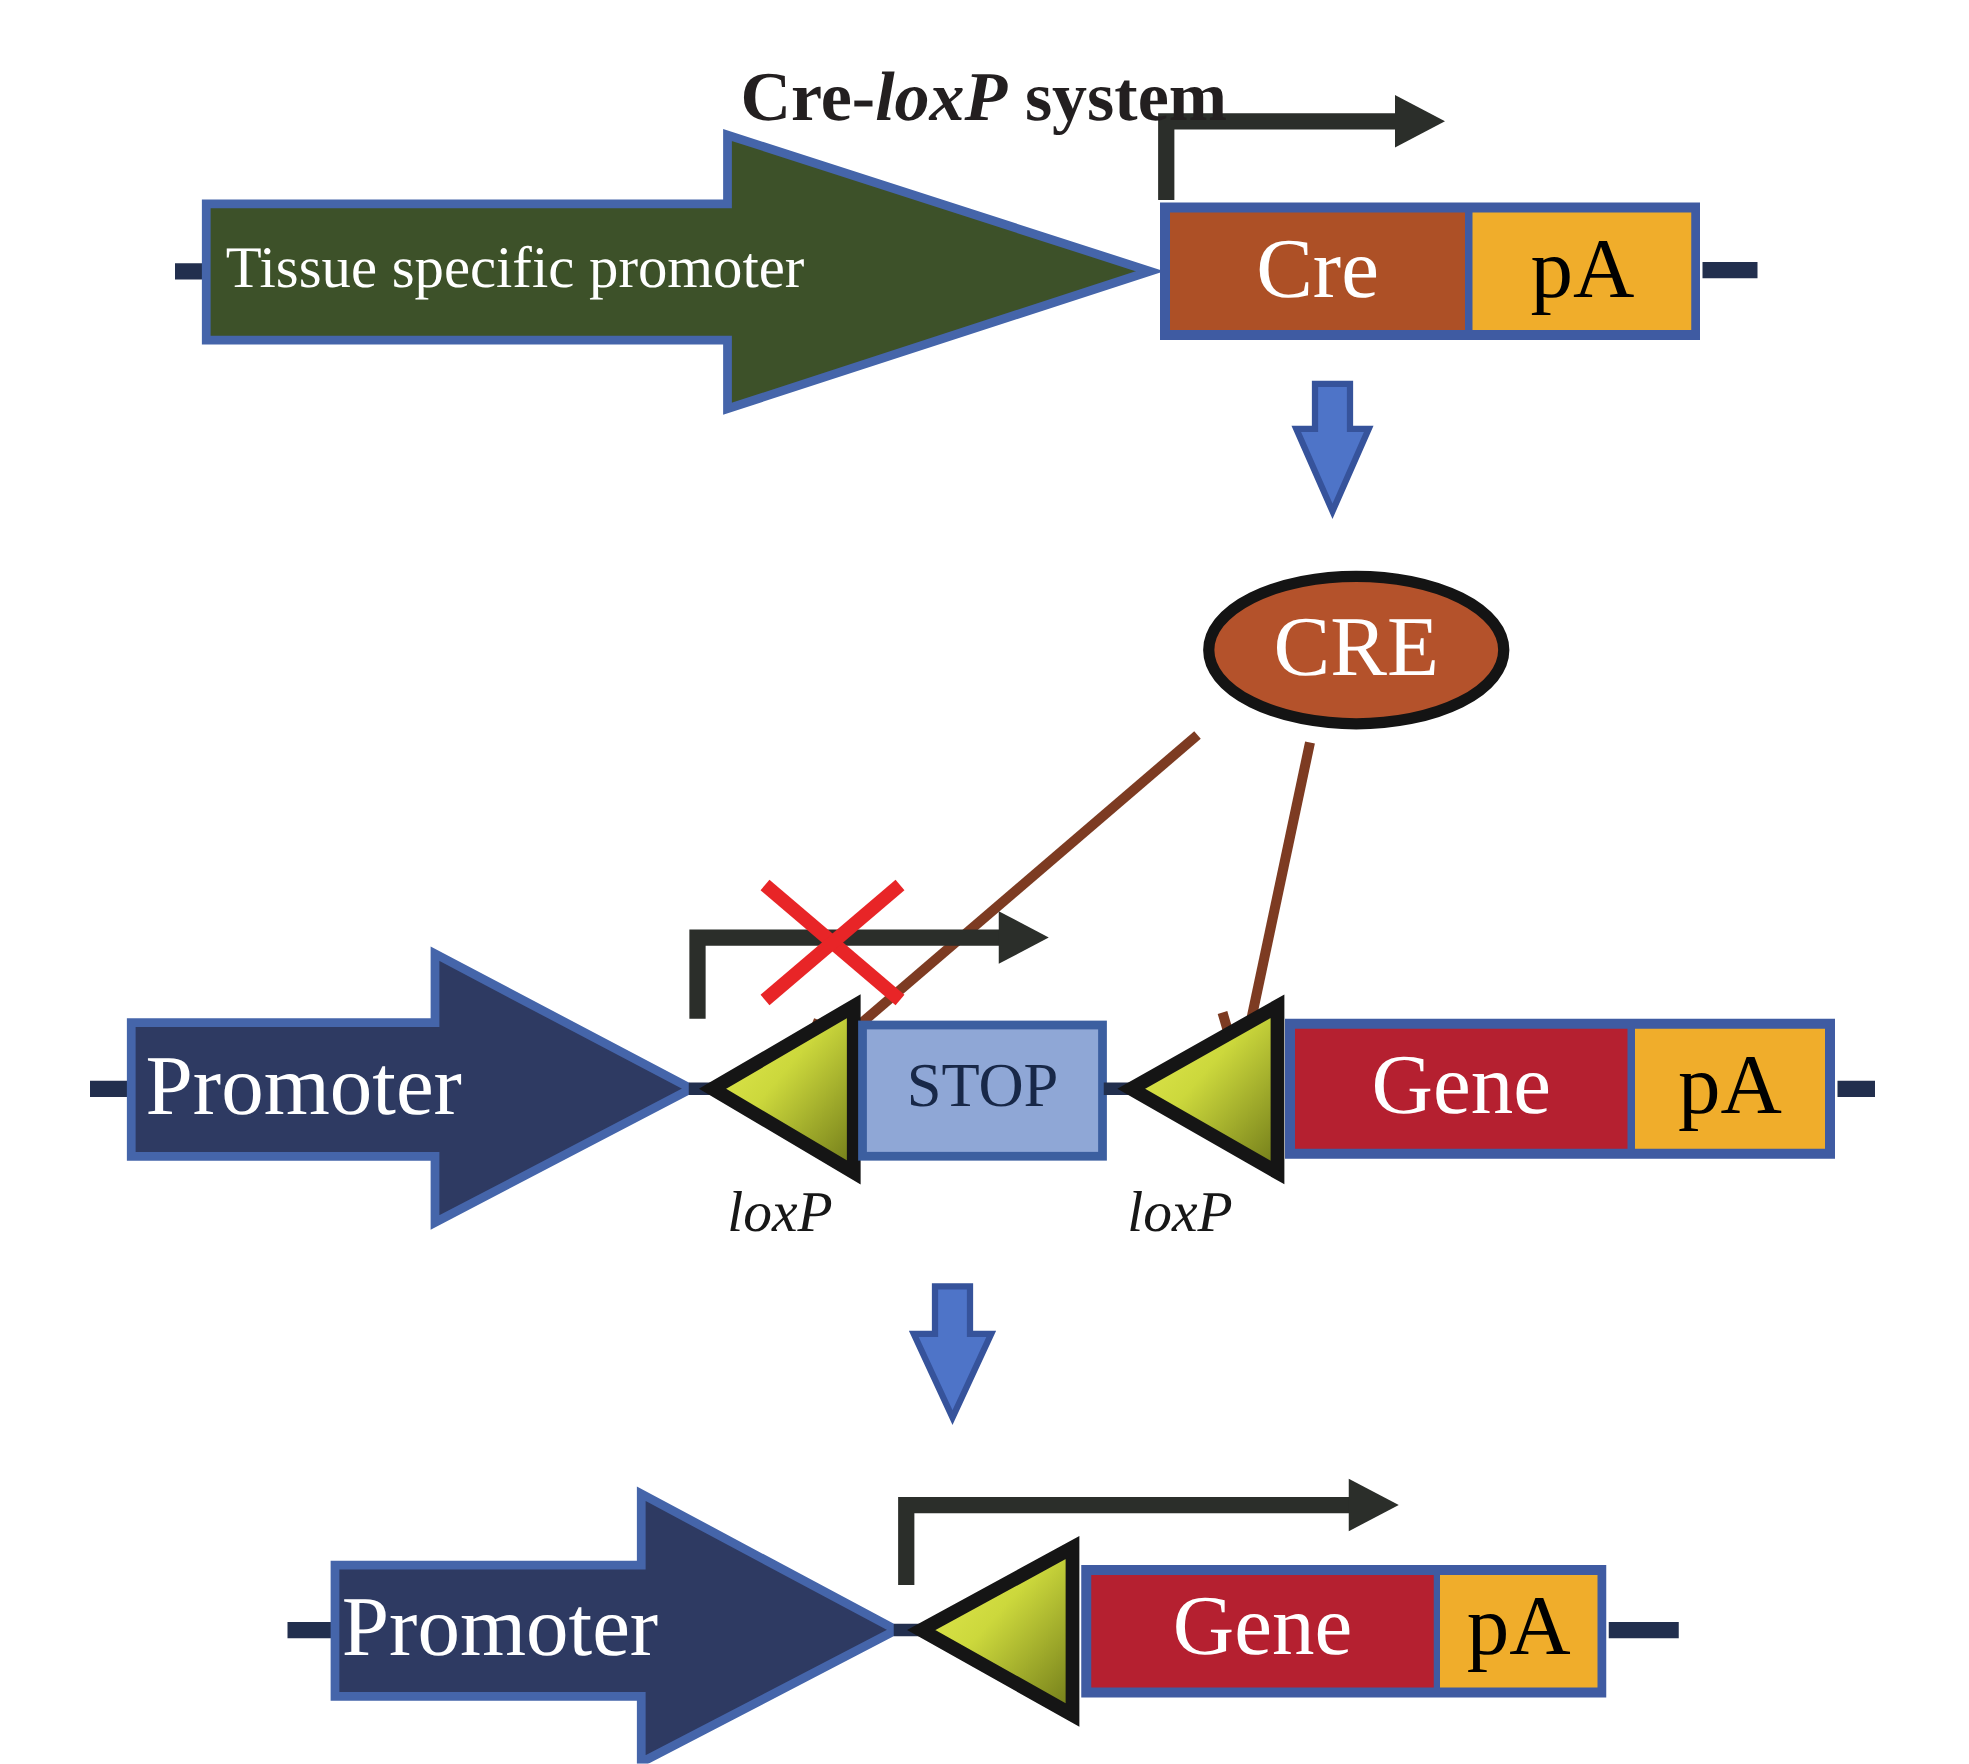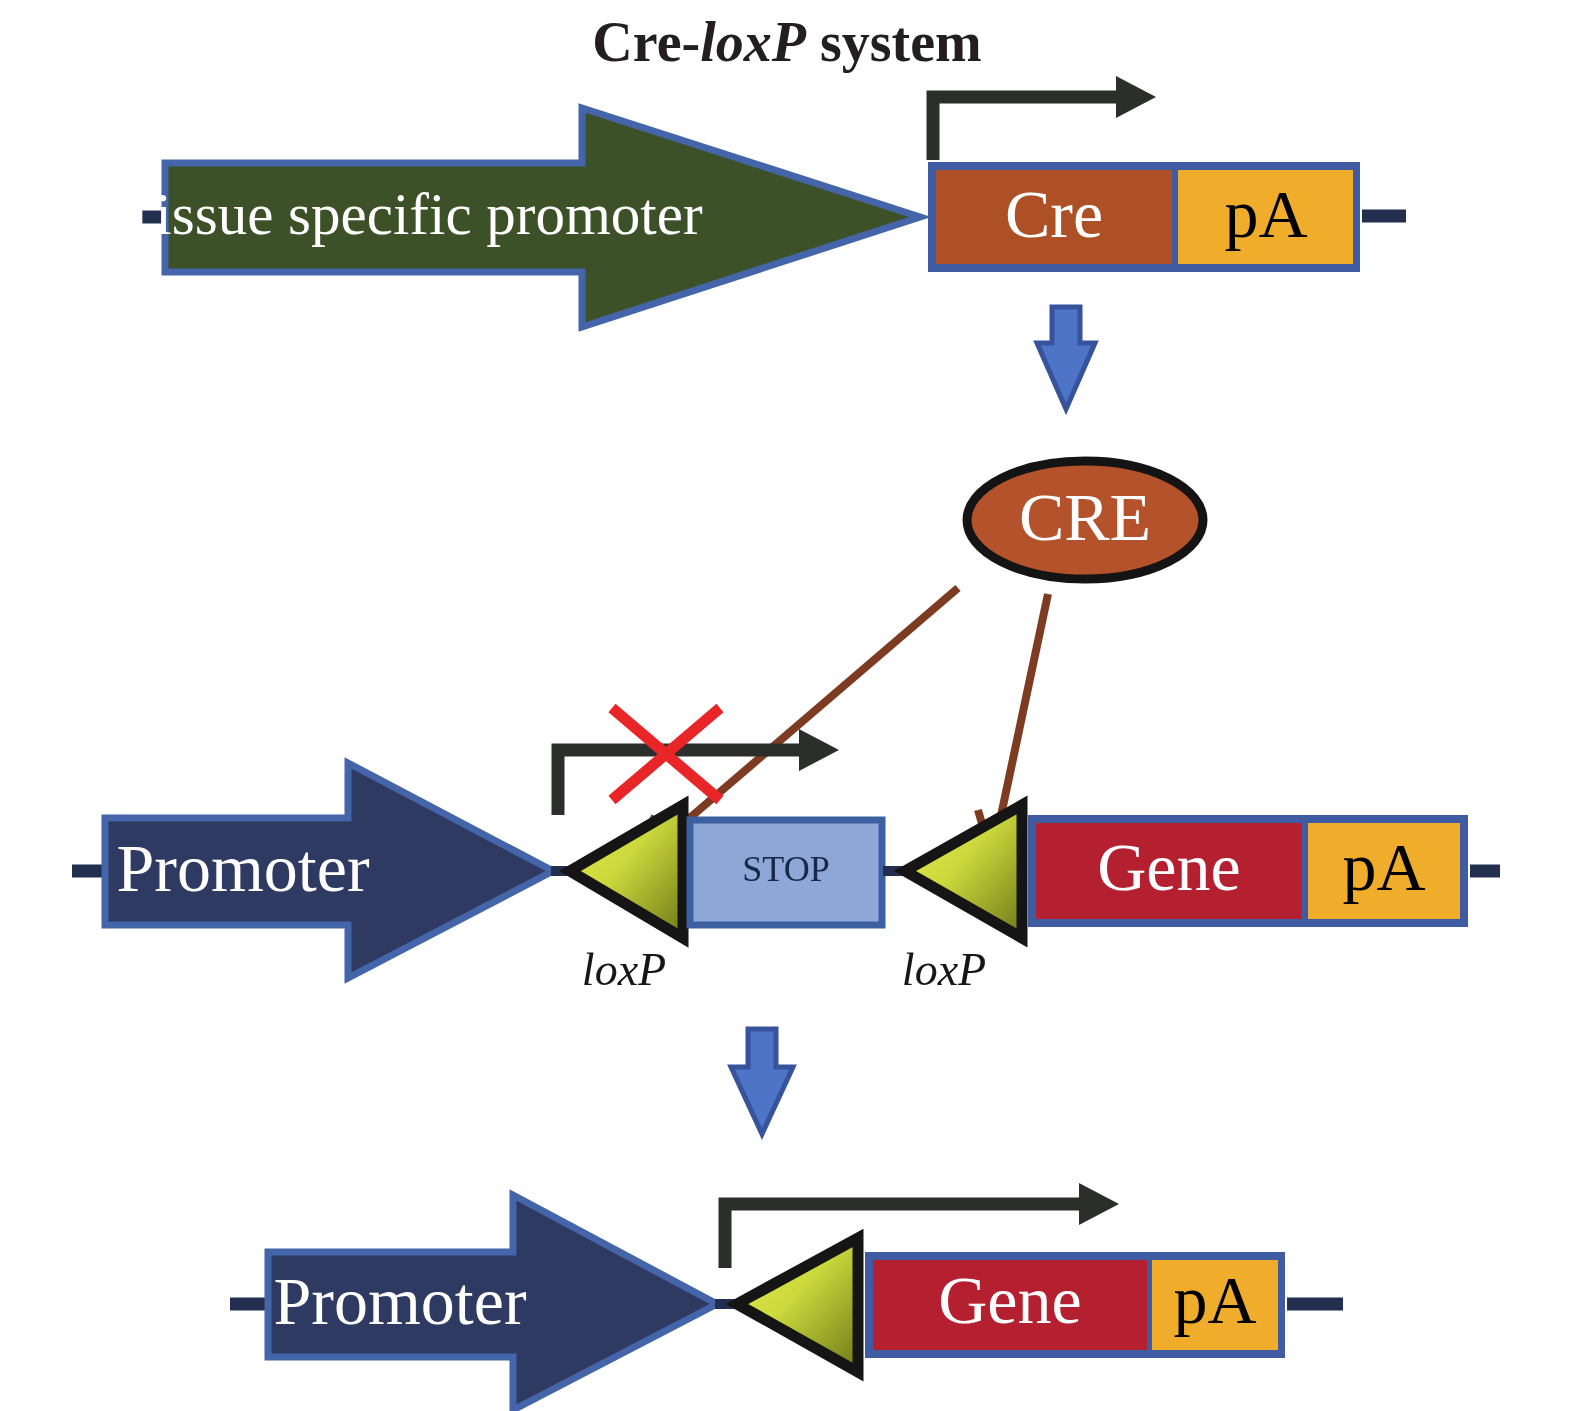--- a/index.html
+++ b/index.html
@@ -16,25 +16,26 @@
     transform:translate(-50%,-54%);
     white-space:nowrap;
     line-height:1;
     user-select:none;
   }
   .lbl.white{color:#ffffff;}
   .lbl.black{color:#000000;}
   .title{
     font-size:56px;font-weight:bold;color:#231f20;
     letter-spacing:0px;
+    margin-top:36px;
   }
   .title .it{font-style:italic;}
-  .construct-label{font-size:59px;}
+  .construct-label{font-size:47px;}
   .box-label{font-size:68px;}
-  .stop-label{font-size:36px;color:#182848;}
+  .stop-label{font-size:50px;color:#182848;}
   .loxp-label{font-size:46px;font-style:italic;color:#171717;}
 </style>
 </head>
 <body>
 
 <div class="canvas">
 
   <svg class="layer" width="1575" height="1411" viewBox="0 0 1575 1411">
     <defs>
       <linearGradient id="loxGrad" x1="0" y1="0" x2="1" y2="1">

